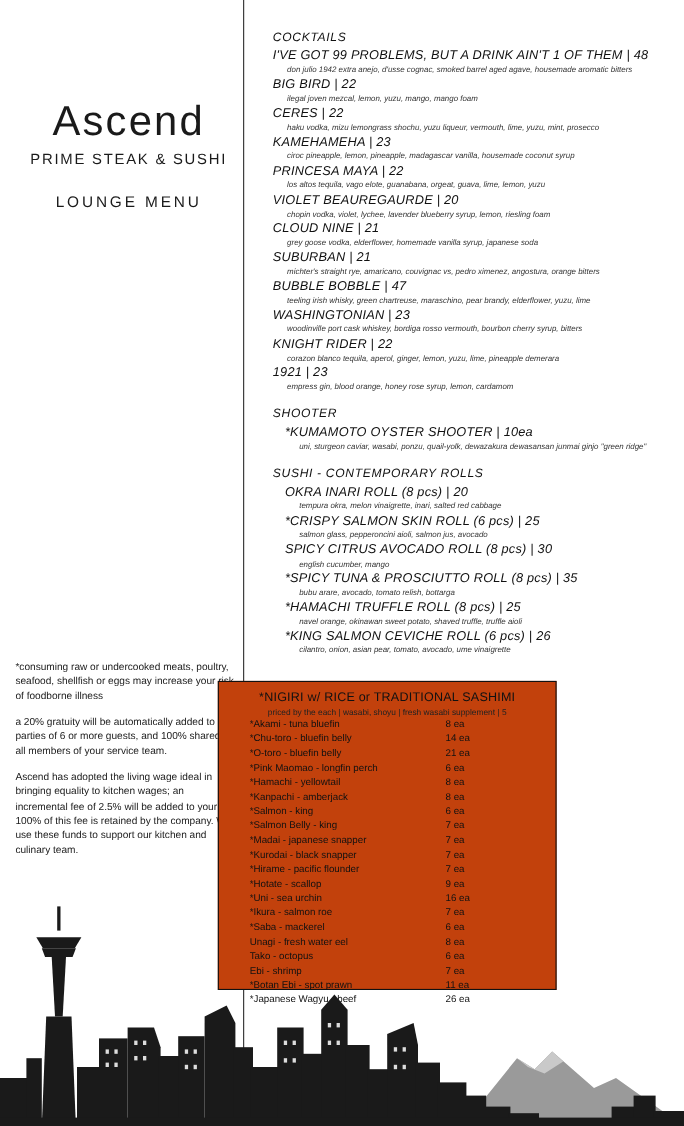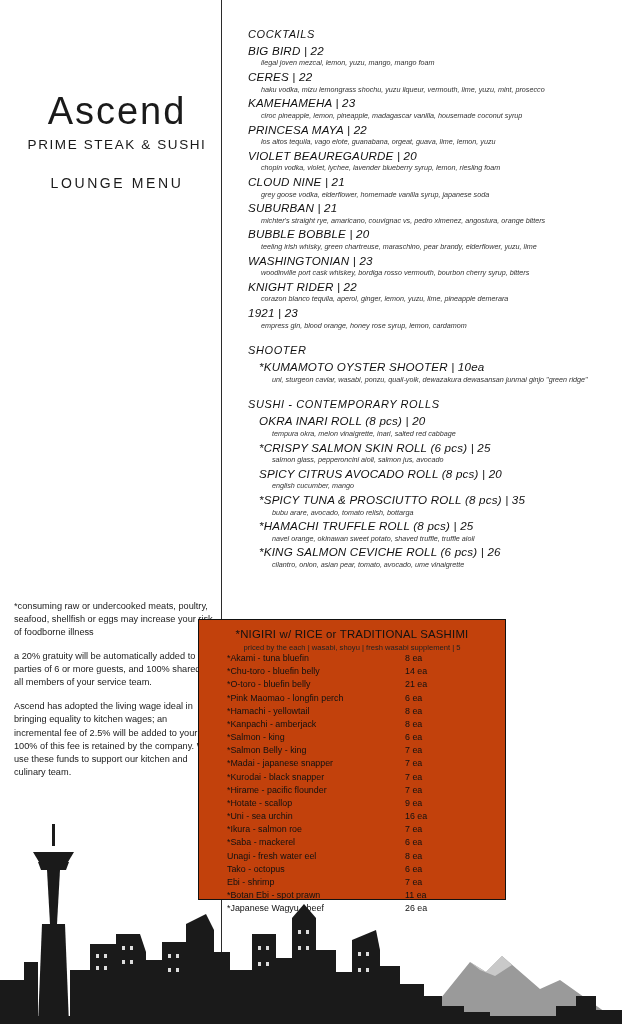--- a/index.html
+++ b/index.html
@@ -103,20 +103,24 @@
     </div>
   </div>
 
   <div class="divider"></div>
 
   <div class="right-col">
 
     <div class="section-title">COCKTAILS</div>
     <div>
       <div class="item">
+          <div class="item-name">I'VE GOT 99 PROBLEMS, BUT A DRINK AIN'T 1 OF THEM | 48</div>
+          <div class="item-desc">don julio 1942 extra anejo, d'usse cognac, smoked barrel aged agave, housemade aromatic bitters</div>
+        </div>
+      <div class="item">
           <div class="item-name">BIG BIRD | 22</div>
           <div class="item-desc">ilegal joven mezcal, lemon, yuzu, mango, mango foam</div>
         </div>
       <div class="item">
           <div class="item-name">CERES | 22</div>
           <div class="item-desc">haku vodka, mizu lemongrass shochu, yuzu liqueur, vermouth, lime, yuzu, mint, prosecco</div>
         </div>
       <div class="item">
           <div class="item-name">KAMEHAMEHA | 23</div>
           <div class="item-desc">ciroc pineapple, lemon, pineapple, madagascar vanilla, housemade coconut syrup</div>
@@ -131,21 +135,21 @@
         </div>
       <div class="item">
           <div class="item-name">CLOUD NINE | 21</div>
           <div class="item-desc">grey goose vodka, elderflower, homemade vanilla syrup, japanese soda</div>
         </div>
       <div class="item">
           <div class="item-name">SUBURBAN | 21</div>
           <div class="item-desc">michter's straight rye, amaricano, couvignac vs, pedro ximenez, angostura, orange bitters</div>
         </div>
       <div class="item">
-          <div class="item-name">BUBBLE BOBBLE | 20</div>
+          <div class="item-name">BUBBLE BOBBLE | 47</div>
           <div class="item-desc">teeling irish whisky, green chartreuse, maraschino, pear brandy, elderflower, yuzu, lime</div>
         </div>
       <div class="item">
           <div class="item-name">WASHINGTONIAN | 23</div>
           <div class="item-desc">woodinville port cask whiskey, bordiga rosso vermouth, bourbon cherry syrup, bitters</div>
         </div>
       <div class="item">
           <div class="item-name">KNIGHT RIDER | 22</div>
           <div class="item-desc">corazon blanco tequila, aperol, ginger, lemon, yuzu, lime, pineapple demerara</div>
         </div>
@@ -167,21 +171,21 @@
     <div>
       <div class="item indent">
           <div class="item-name">OKRA INARI ROLL  (8 pcs) | 20</div>
           <div class="item-desc">tempura okra, melon vinaigrette, inari, salted red cabbage</div>
         </div>
       <div class="item indent">
           <div class="item-name">*CRISPY SALMON SKIN ROLL (6 pcs) | 25</div>
           <div class="item-desc">salmon glass, pepperoncini aioli, salmon jus, avocado</div>
         </div>
       <div class="item indent">
-          <div class="item-name">SPICY CITRUS AVOCADO ROLL (8 pcs) | 20</div>
+          <div class="item-name">SPICY CITRUS AVOCADO ROLL (8 pcs) | 30</div>
           <div class="item-desc">english cucumber, mango</div>
         </div>
       <div class="item indent">
           <div class="item-name">*SPICY TUNA &amp; PROSCIUTTO ROLL (8 pcs) | 35</div>
           <div class="item-desc">bubu arare, avocado, tomato relish, bottarga</div>
         </div>
       <div class="item indent">
           <div class="item-name">*HAMACHI TRUFFLE ROLL (8 pcs) | 25</div>
           <div class="item-desc">navel orange, okinawan sweet potato, shaved truffle, truffle aioli</div>
         </div>

